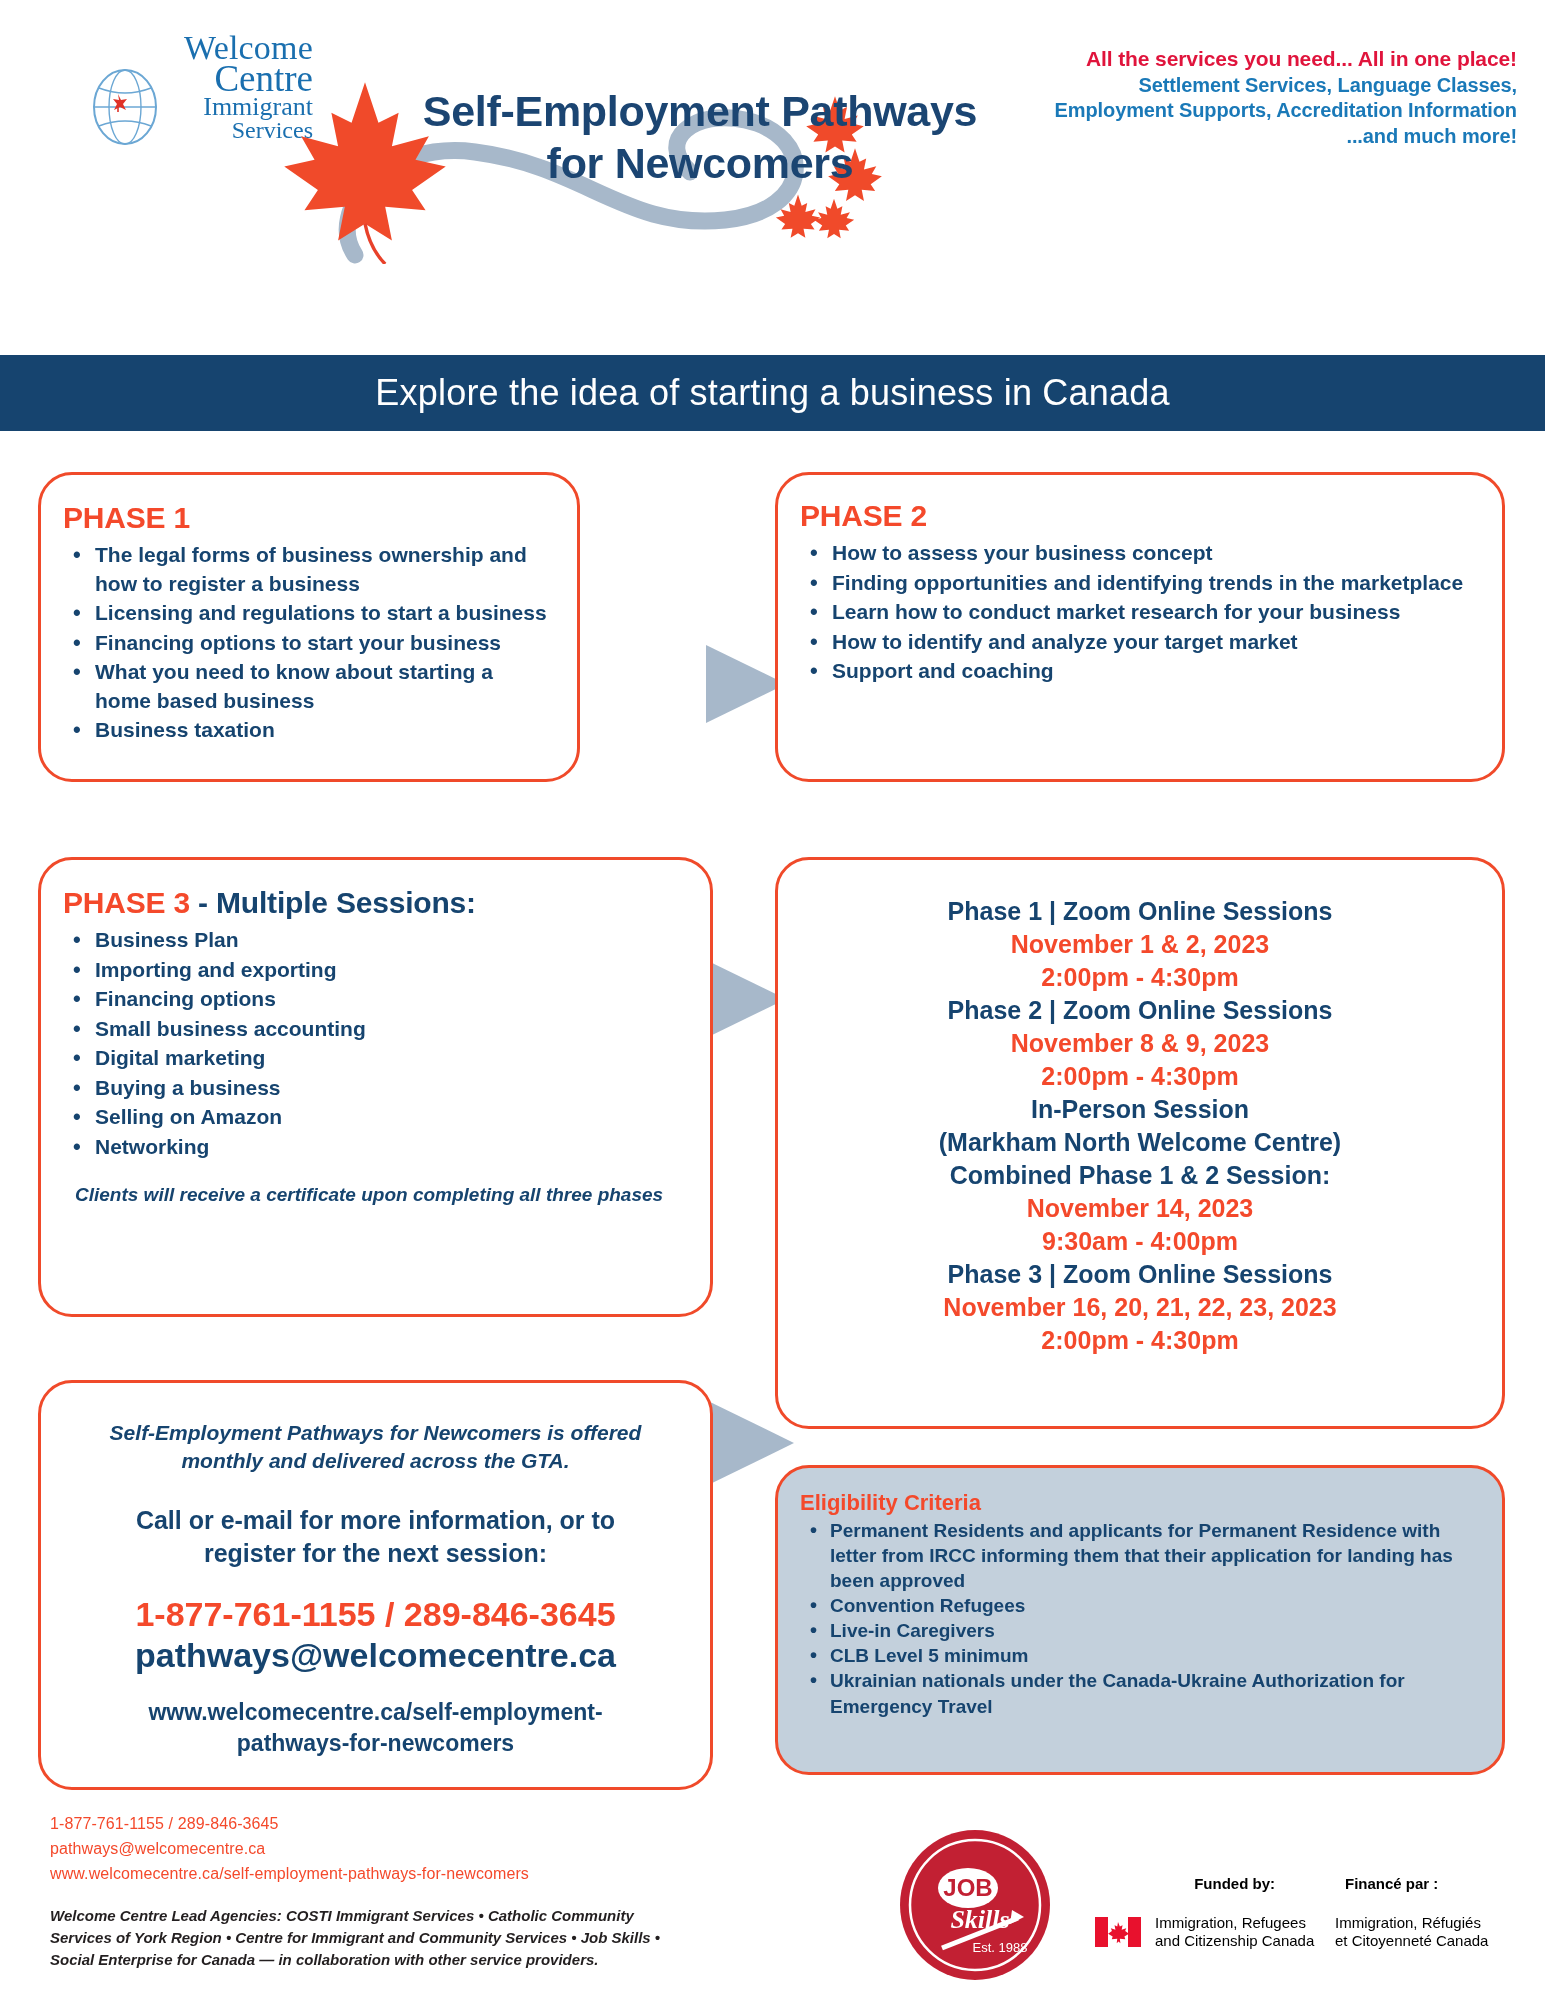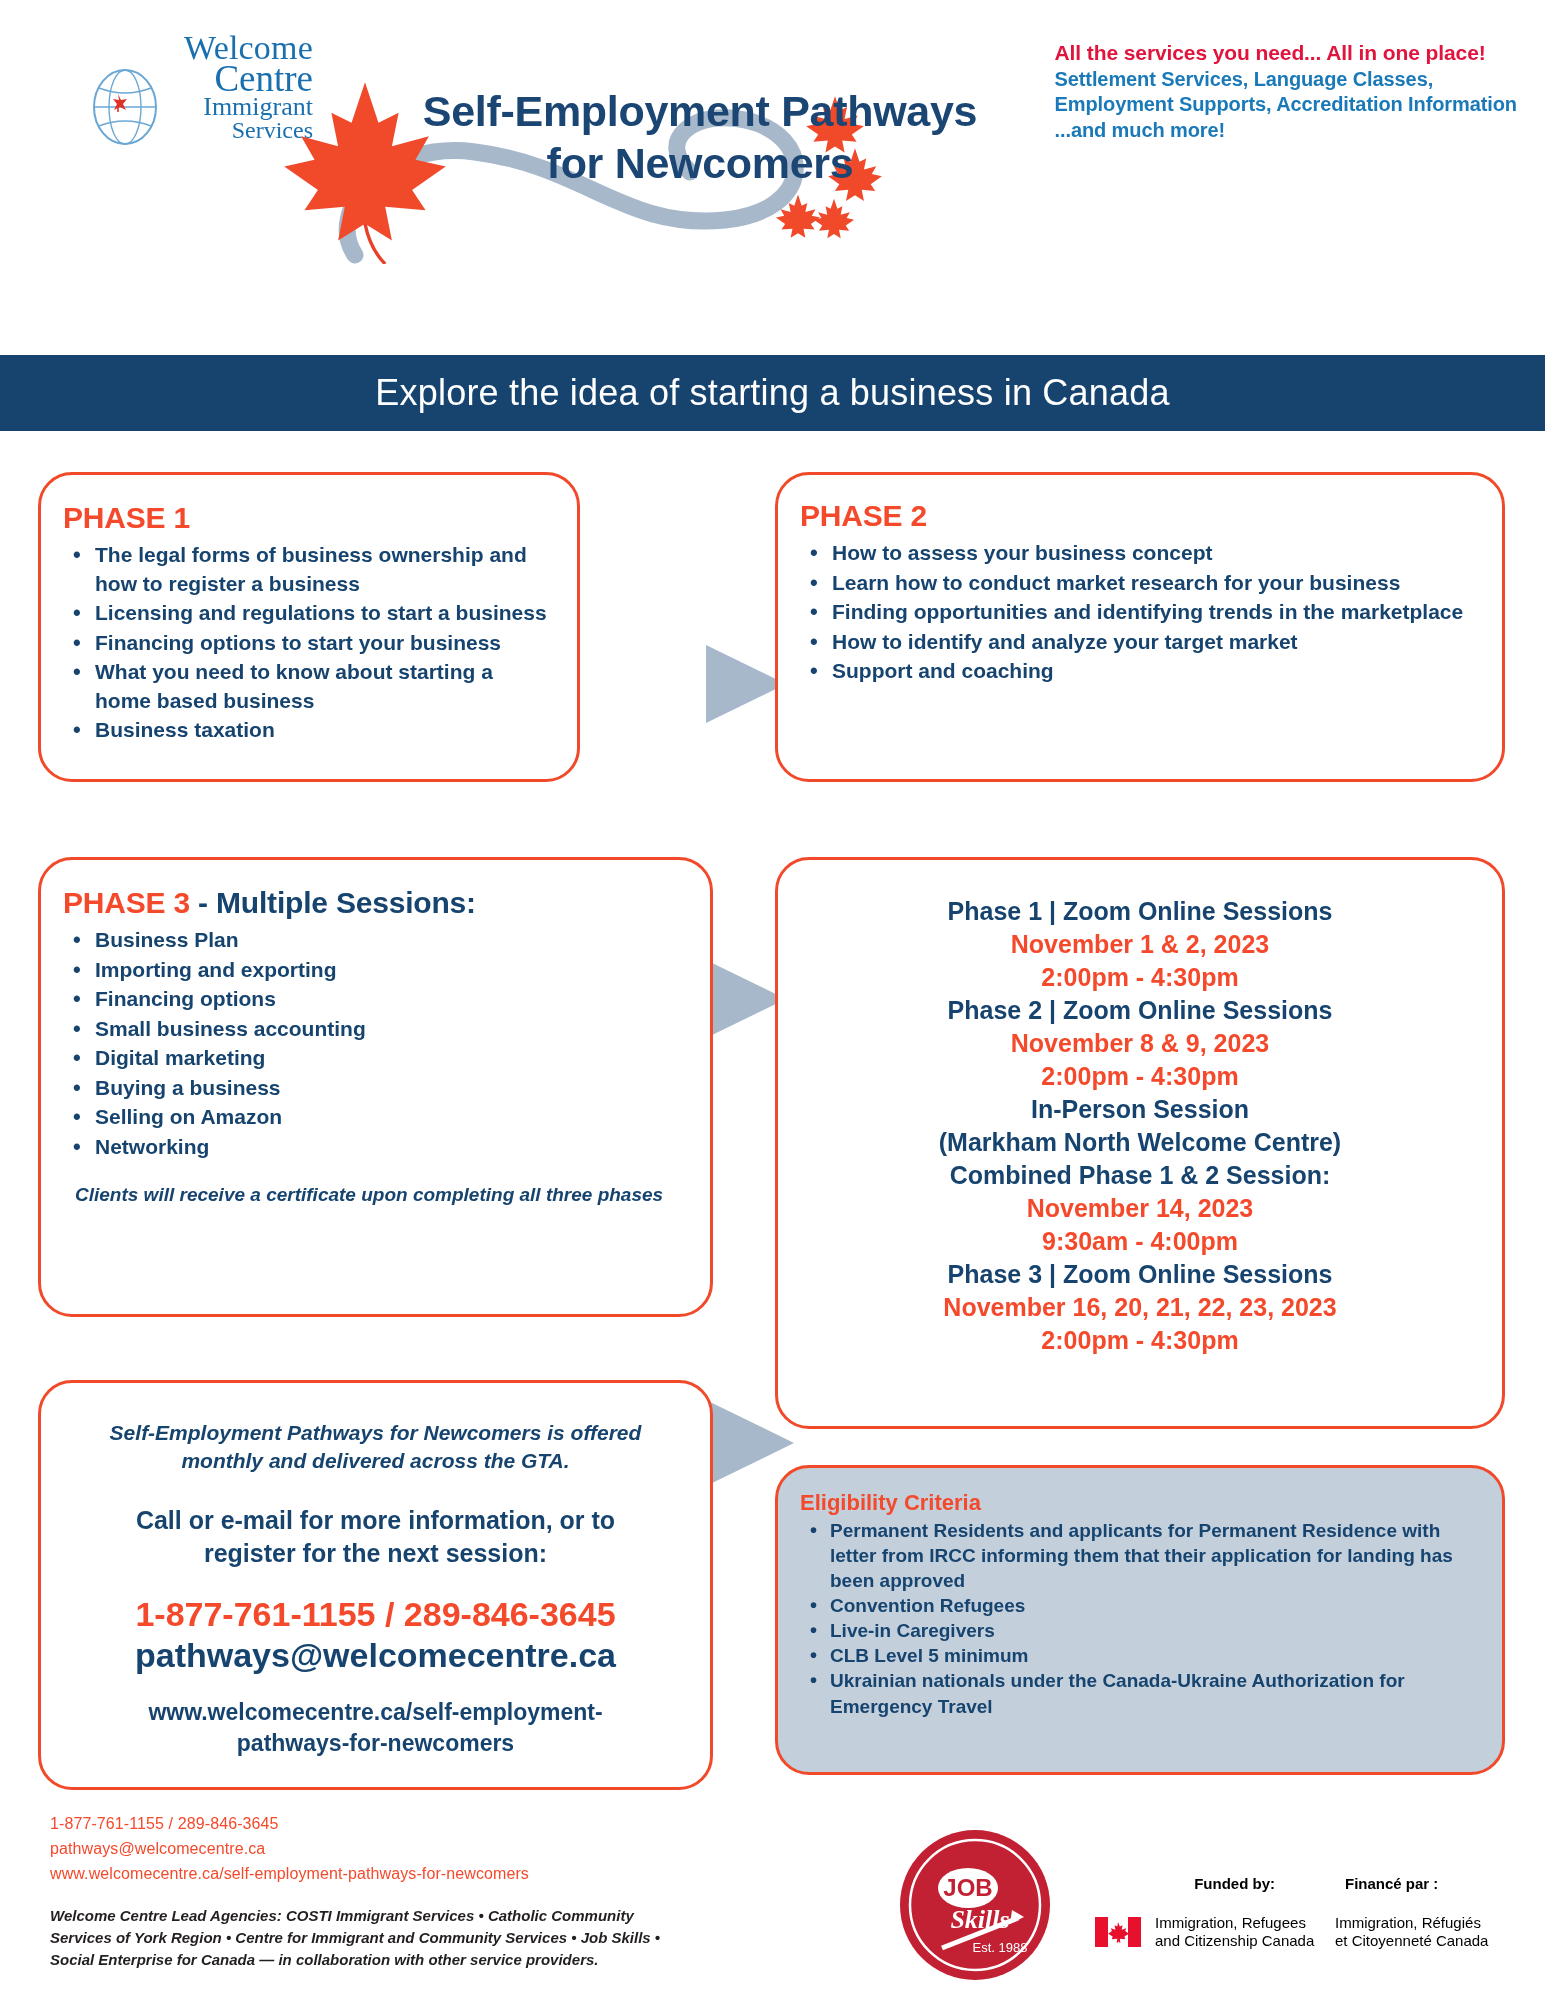--- a/index.html
+++ b/index.html
@@ -16,21 +16,21 @@
 
   .logo { position: absolute; left: 52px; top: 30px; width: 260px; height: 120px; }
   .logo-text { position: absolute; left: 56px; top: 2px; width: 205px; text-align: right;
                font-family: "Liberation Serif", serif; color: #1a6faf; line-height: 0.95; }
   .logo-l1 { font-size: 34px; font-weight: 400; letter-spacing: .2px; }
   .logo-l2 { font-size: 37px; font-weight: 400; margin-top: -3px; }
   .logo-l3 { font-size: 26px; margin-top: -1px; }
   .logo-l4 { font-size: 24px; margin-top: -1px; }
   .globe { position: absolute; left: 40px; top: 38px; width: 66px; height: 78px; }
 
-  .tagline { position: absolute; right: 28px; top: 40px; text-align: left; line-height: 1.28; }
+  .tagline { position: absolute; right: 28px; top: 46px; text-align: right; line-height: 1.28; }
   .tag-red { color: #e0143c; font-size: 21px; font-weight: bold; letter-spacing: -0.1px; }
   .tag-blue { color: #1a79b8; font-size: 20px; font-weight: bold; letter-spacing: -0.1px; }
 
   .title-wrap { position: absolute; left: 350px; top: 85px; width: 700px; height: 180px; }
   .ribbon { position: absolute; left: -55px; top: -5px; }
   .poster-title { position: relative; text-align: center; color: #1b4572;
                   font-size: 43px; font-weight: bold; line-height: 1.22; z-index: 3;
                   letter-spacing: -0.3px; }
   .leaf { position: absolute; z-index: 2; }
 
@@ -169,22 +169,22 @@
       <li>Financing options to start your business</li>
       <li>What you need to know about starting a home based business</li>
       <li>Business taxation</li>
     </ul>
   </div>
 
   <div class="card" style="left:775px; top:472px; width:730px; height:310px; padding:24px 26px 0 22px;">
     <div class="phase-title">PHASE 2</div>
     <ul class="bullets">
       <li>How to assess your business concept</li>
+      <li>Finding opportunities and identifying trends in the marketplace</li>
       <li>Learn how to conduct market research for your business</li>
-      <li>Finding opportunities and identifying trends in the marketplace</li>
       <li>How to identify and analyze your target market</li>
       <li>Support and coaching</li>
     </ul>
   </div>
 
   <div class="card" style="left:38px; top:857px; width:675px; height:460px; padding:26px 28px 0 22px;">
     <div class="phase-title">
       <span>PHASE 3</span><span class="rest"> - Multiple Sessions:</span>
     </div>
     <ul class="bullets">

